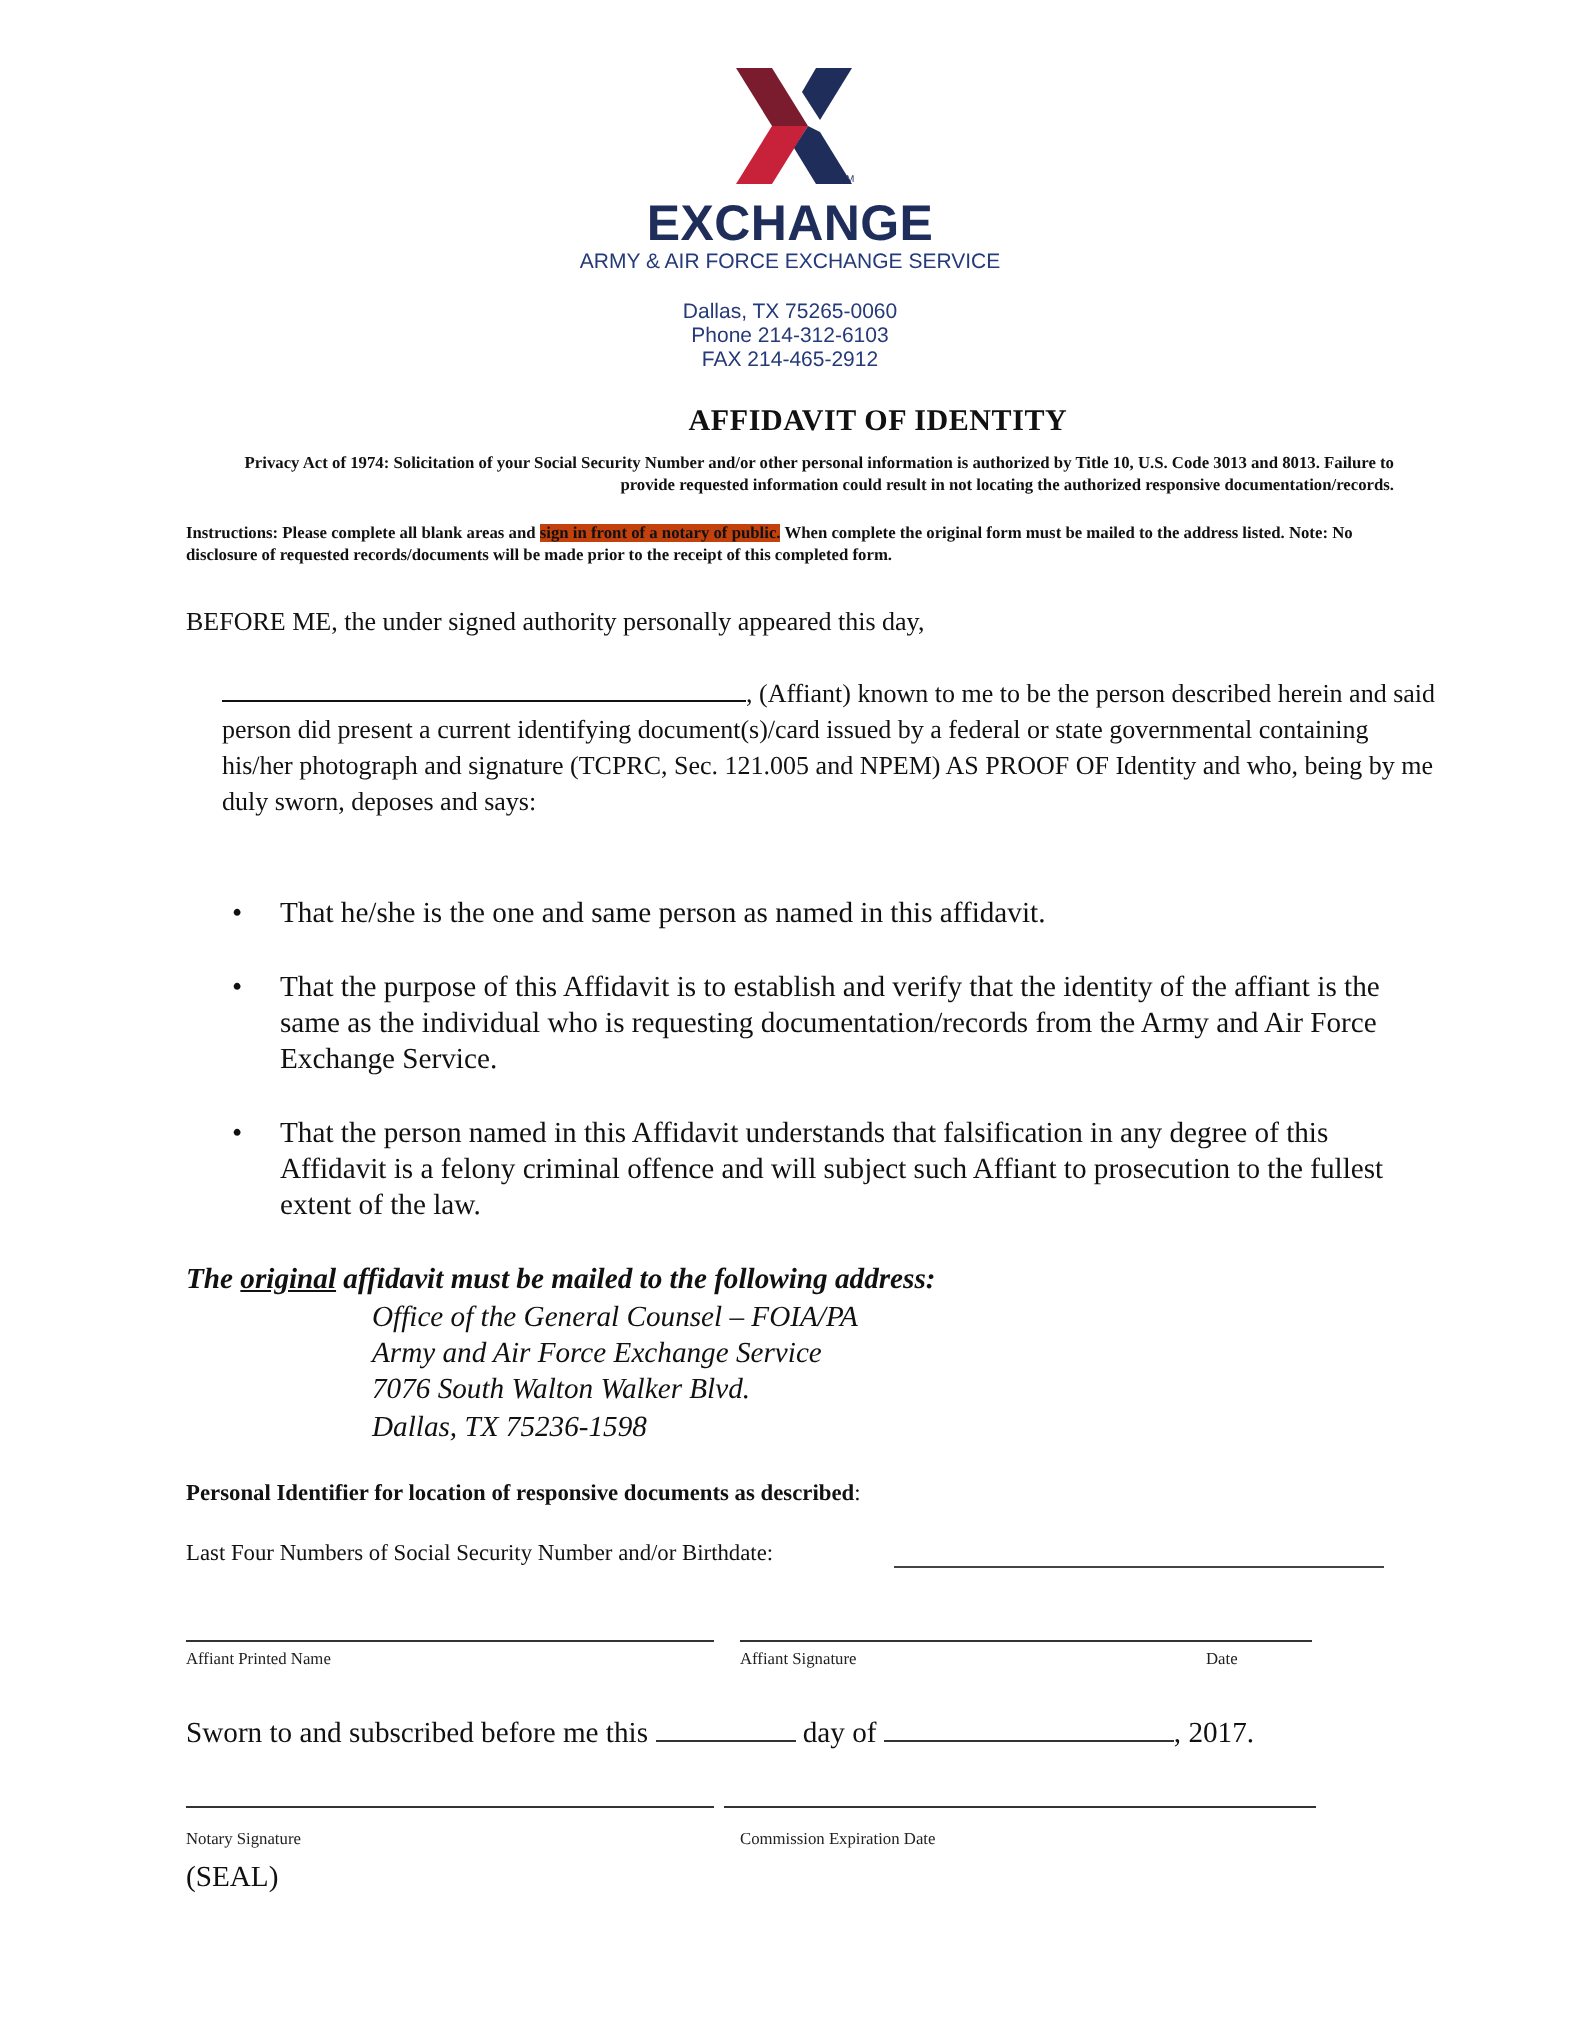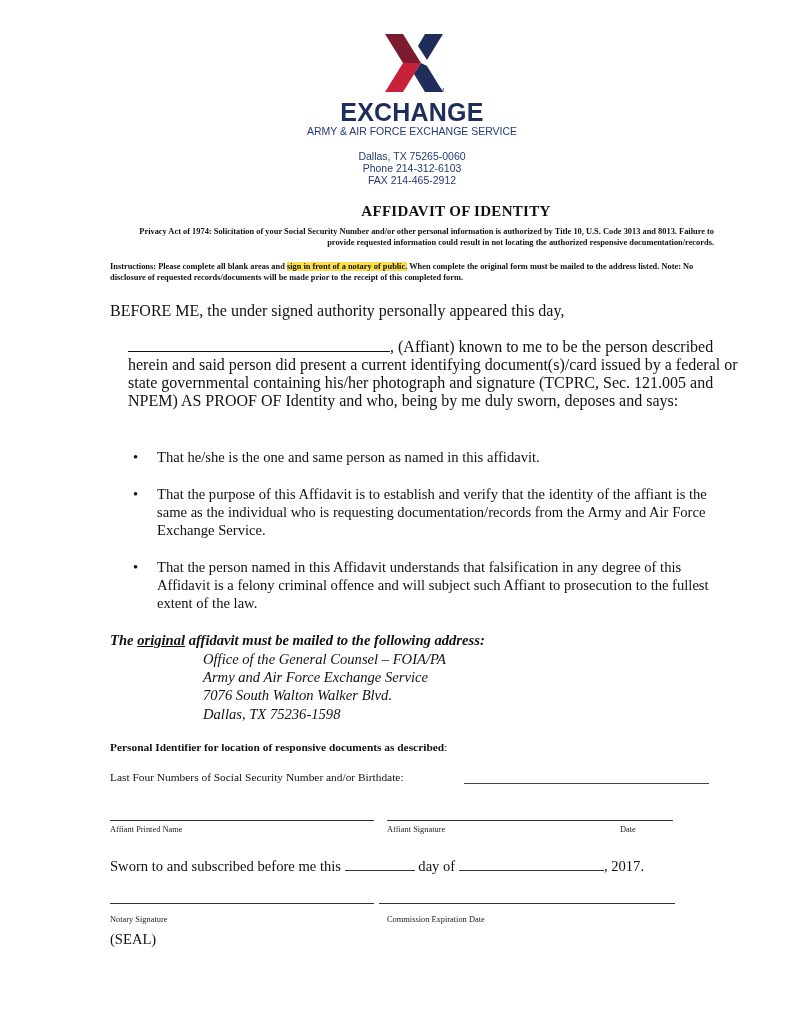--- a/index.html
+++ b/index.html
@@ -1,40 +1,40 @@
 <!DOCTYPE html>
 <html><head>
 <meta charset="utf-8">
 <style>
   html, body { margin: 0; padding: 0; background: #ffffff; }
   body { width: 790px; height: 1022px; position: relative; overflow: hidden;
          font-family: "DejaVu Serif", "Liberation Serif", serif; color: #111; }
-  .page { position: absolute; left: 17px; top: 0; width: 708px; height: 1022px; }
+  .page { position: absolute; left: 0; top: 0; width: 708px; height: 1022px; }
 
   
   .logo { position: absolute; left: 366px; top: 34px; width: 64px; height: 58px; }
   .tm { position: absolute; left: 420px; top: 87px; font-family: "Liberation Sans", sans-serif;
         font-size: 5px; color: #1f2d5a; }
   .brand { position: absolute; left: 0; width: 790px; text-align: center;
            font-family: "Liberation Sans", sans-serif; }
   .brand-name { top: 98px; font-size: 25px; font-weight: bold; color: #1f2d5a; letter-spacing: 0.2px; }
   .brand-sub { top: 125px; font-size: 10.5px; color: #253a78; }
   .addr { font-size: 10.5px; color: #253a78; line-height: 12px; }
   .addr-1 { top: 138px; } .addr-2 { top: 150px; } .addr-3 { top: 162px; } .addr-4 { top: 174px; }
 
   .title { position: absolute; top: 203px; left: 0; width: 790px; text-align: center;
            font-size: 15px; font-weight: bold; font-family: "Liberation Serif", serif; letter-spacing: 0.3px; margin-left: 44px; }
 
   .privacy { position: absolute; top: 226px; left: 93px; width: 604px; text-align: right;
              font-size: 8.4px; font-weight: bold; line-height: 11px; font-family: "Liberation Serif", serif; }
   .instructions { position: absolute; top: 261px; left: 93px; width: 604px; text-align: left;
                   font-size: 8.4px; font-weight: bold; line-height: 11px; font-family: "Liberation Serif", serif; }
-  .hl { background: #fde047; }
+  .hl { background: #c2410c; }
 
-  .body-text { position: absolute; left: 93px; font-size: 16px; line-height: 18px;
+  .body-text { position: absolute; left: 93px; font-size: 13px; line-height: 18px;
                font-family: "Liberation Serif", serif; }
   .before { top: 302px; }
   .para { top: 338px; width: 610px; margin-left: 18px; }
   .blank-name { display: inline-block; width: 262px; border-bottom: 1.5px solid #111; height: 12px; vertical-align: baseline; }
 
   .bullets { position: absolute; left: 93px; top: 448px; width: 610px; margin: 0; padding: 0; list-style: none;
              font-size: 14.6px; line-height: 18px; font-family: "Liberation Serif", serif; }
   .bullets li { position: relative; padding-left: 47px; }
   .bullets li .dot { position: absolute; left: 23px; top: 0; }
   .b1 { margin-bottom: 19px; }

